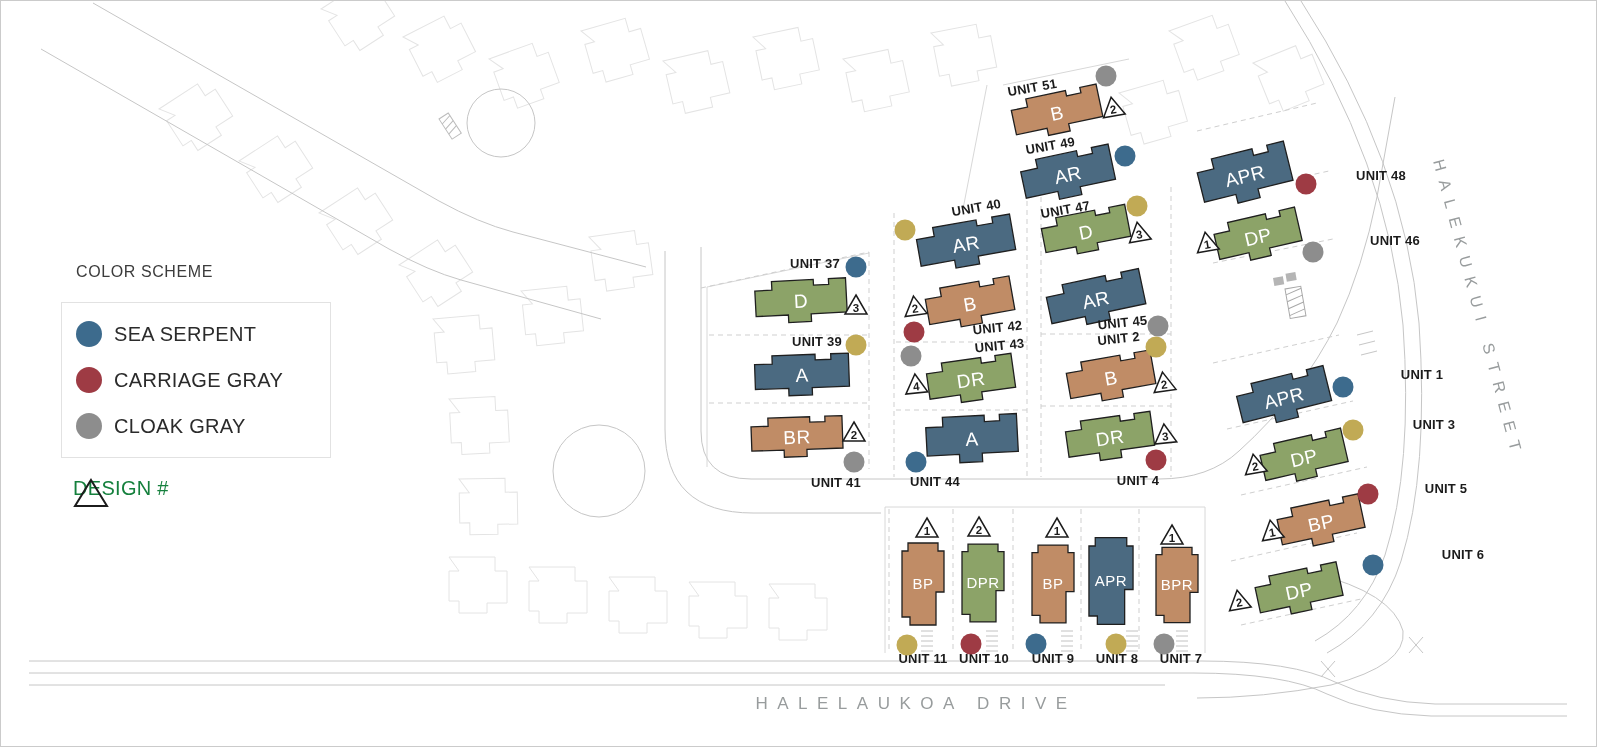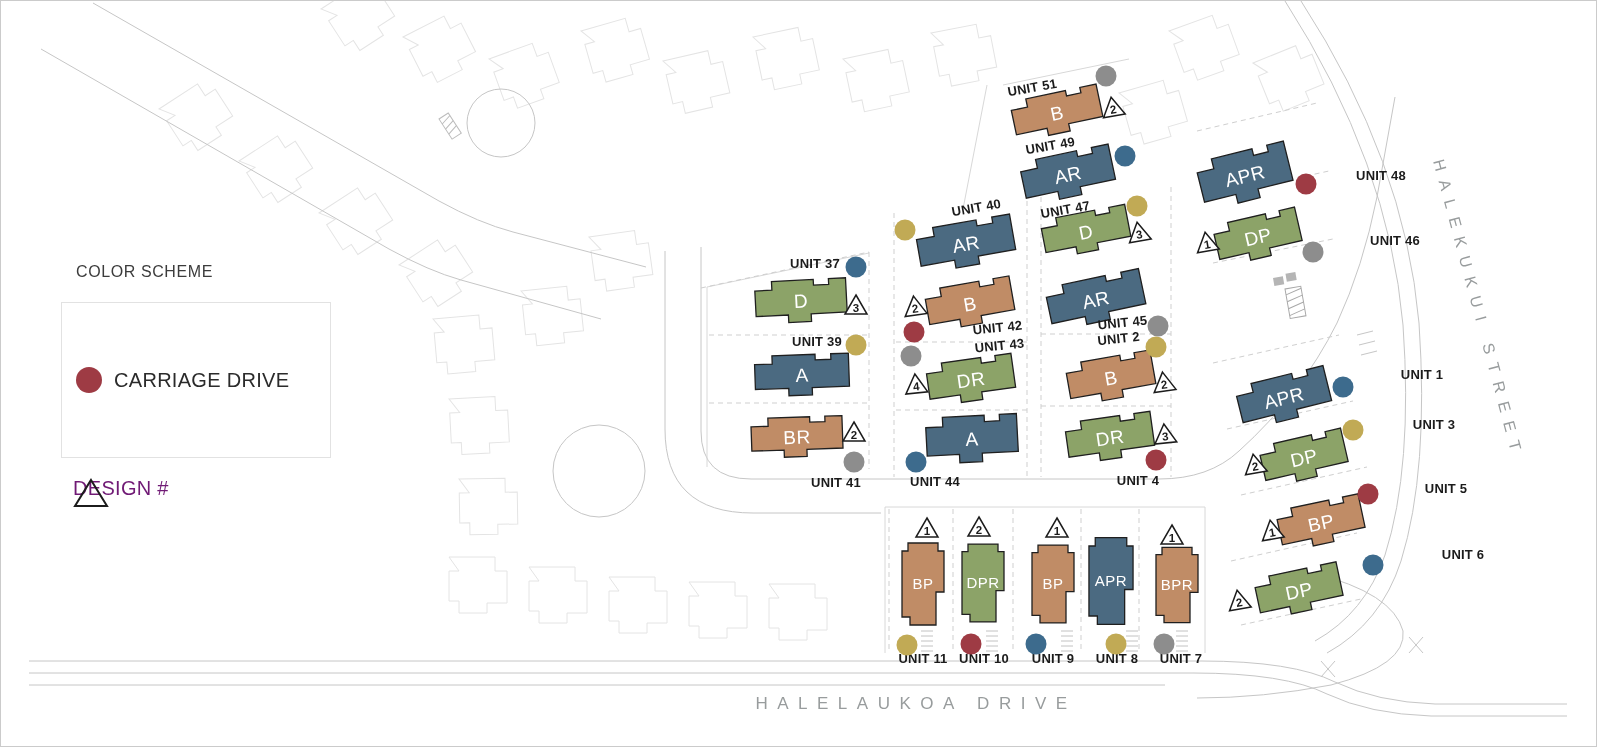--- a/index.html
+++ b/index.html
@@ -19,21 +19,21 @@
     background:#fff;border:1px solid #e2e2e2;box-sizing:border-box;
     display:flex;flex-direction:column;justify-content:space-around;
     padding:8px 0 8px 14px;
   }
   .legend-row{display:flex;align-items:center;gap:12px;}
   .legend-dot{width:26px;height:26px;border-radius:50%;flex:0 0 26px;}
   .legend-label{font-size:20px;color:#2b2b2b;letter-spacing:.3px;}
   .design-row{
     position:absolute;left:72px;top:476px;display:flex;align-items:center;gap:14px;
   }
-  .design-row .design-label{font-size:20px;color:#701a75;letter-spacing:.3px;}
+  .design-row .design-label{font-size:20px;color:#15803d;letter-spacing:.3px;}
   .unit-label{font-size:13px;font-weight:bold;fill:#1b1b1b;letter-spacing:.2px;}
   .model-label{fill:#ffffff;letter-spacing:.5px;}
   .street-label{fill:#989c9d;}
 </style>
 </head>
 <body>
 
 <div class="canvas">
 
   <svg id="map" width="1597" height="747" viewBox="0 0 1597 747">
@@ -382,22 +382,30 @@
     <g>
       <text class="street-label" transform="translate(1432 160) rotate(75)" font-size="16" letter-spacing="9.5">HALEKUKUI STREET</text>
       <text class="street-label" x="915" y="708" text-anchor="middle" font-size="17" letter-spacing="9.5">HALELAUKOA DRIVE</text>
     </g>
   </svg>
 
   <div class="legend-title">COLOR SCHEME</div>
 
   <div class="legend-box">
     <div class="legend-row">
+      <span class="legend-dot" style="background: rgb(61, 107, 141);"></span>
+      <span class="legend-label">SEA SERPENT</span>
+    </div>
+    <div class="legend-row">
       <span class="legend-dot" style="background: rgb(158, 59, 68);"></span>
-      <span class="legend-label">CARRIAGE DRIVE</span>
+      <span class="legend-label">CARRIAGE GRAY</span>
+    </div>
+    <div class="legend-row">
+      <span class="legend-dot" style="background: rgb(141, 141, 141);"></span>
+      <span class="legend-label">CLOAK GRAY</span>
     </div>
   </div>
 
   <div class="design-row">
     <svg width="36" height="32" viewBox="0 0 36 32">
       <polygon points="18,3 34,29 2,29" fill="none" stroke="#1c1c1c" stroke-width="2"></polygon>
     </svg>
     <span class="design-label">DESIGN #</span>
   </div>
 

